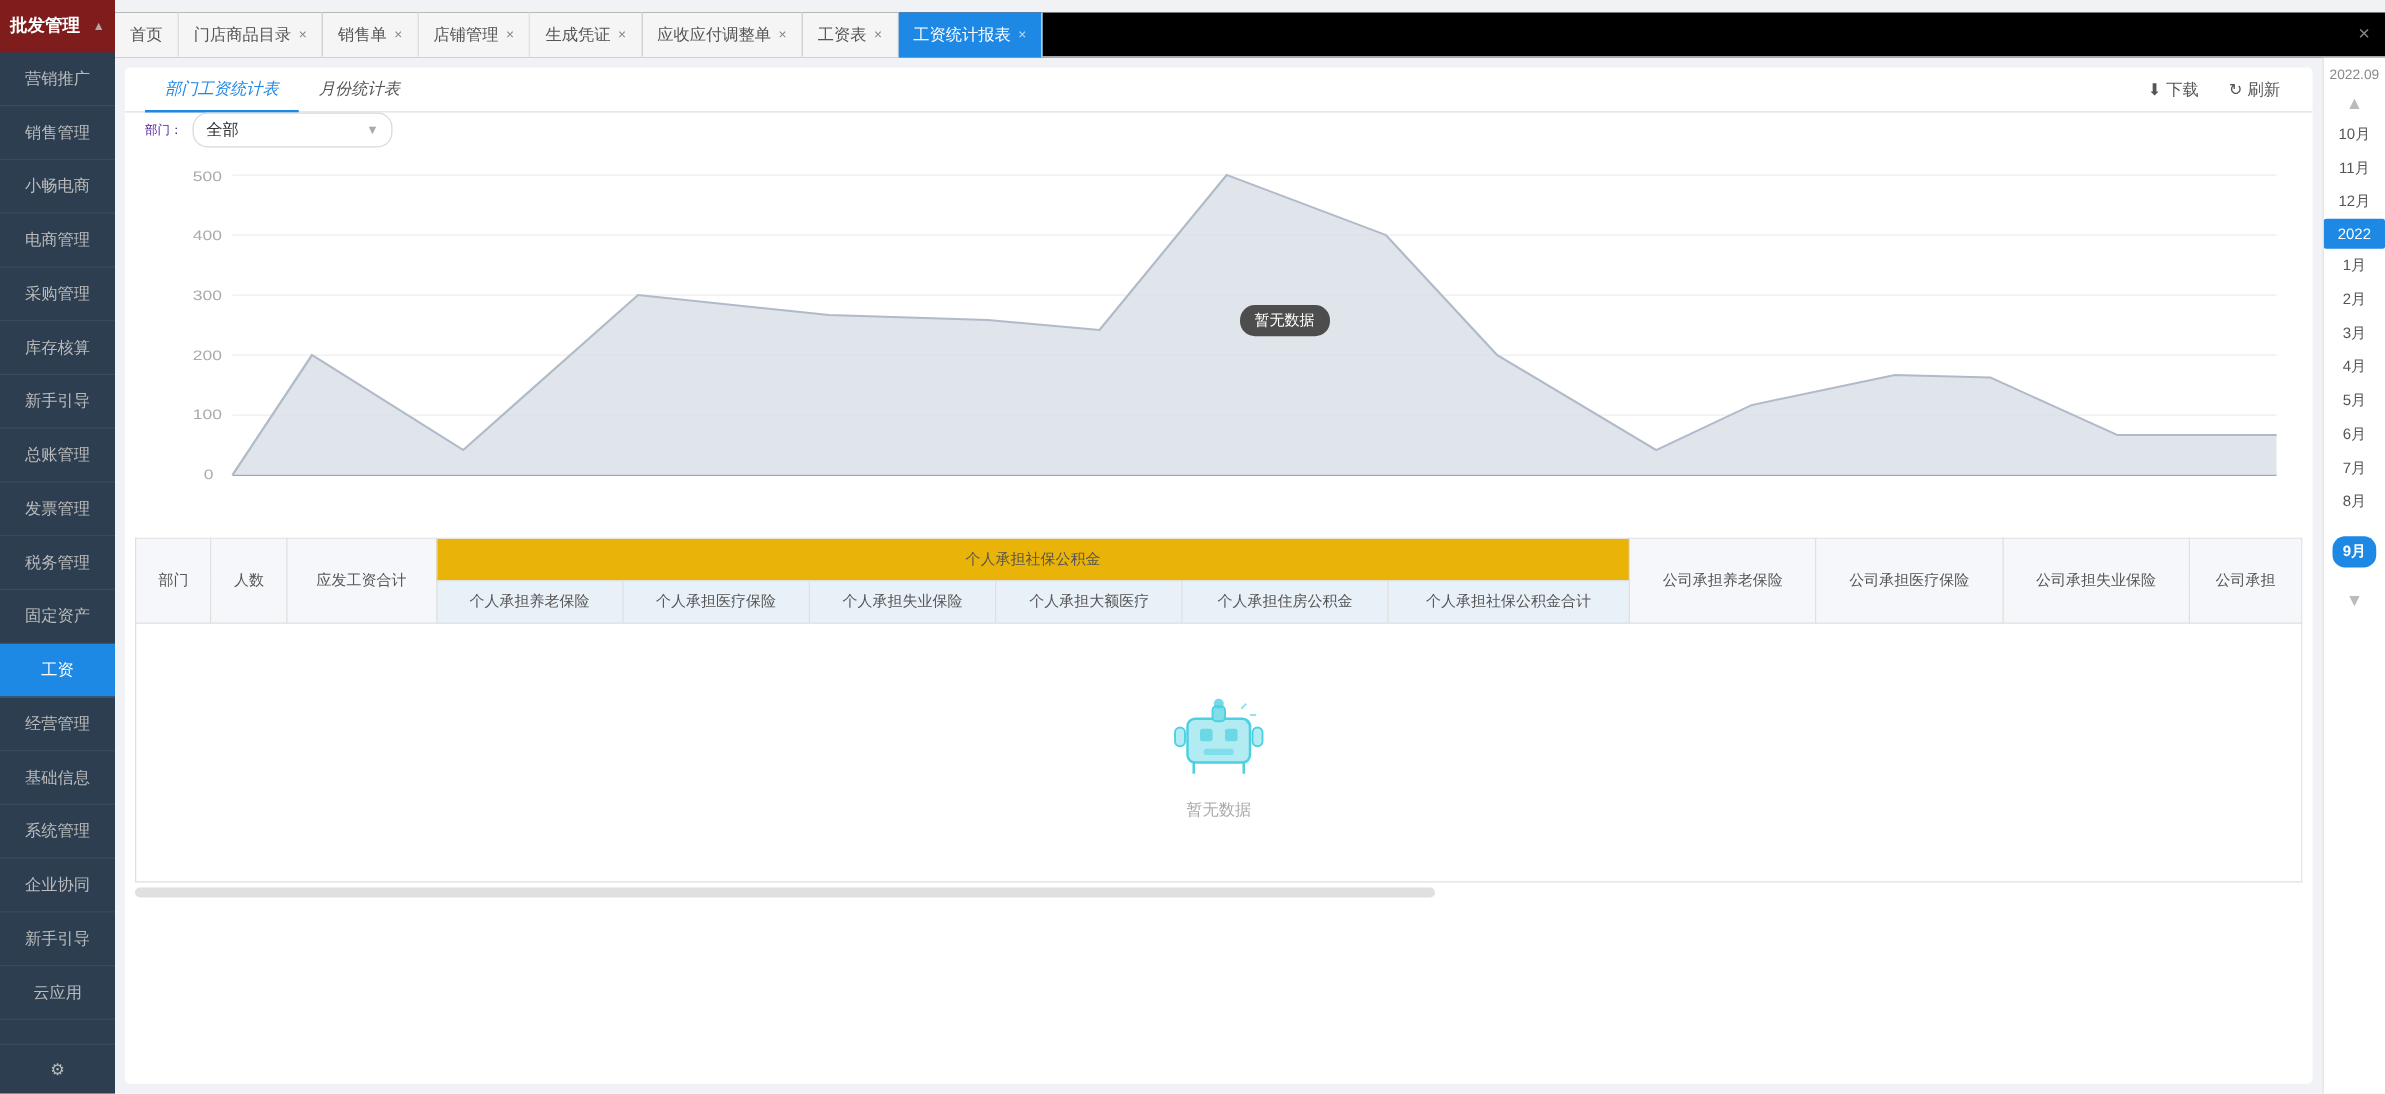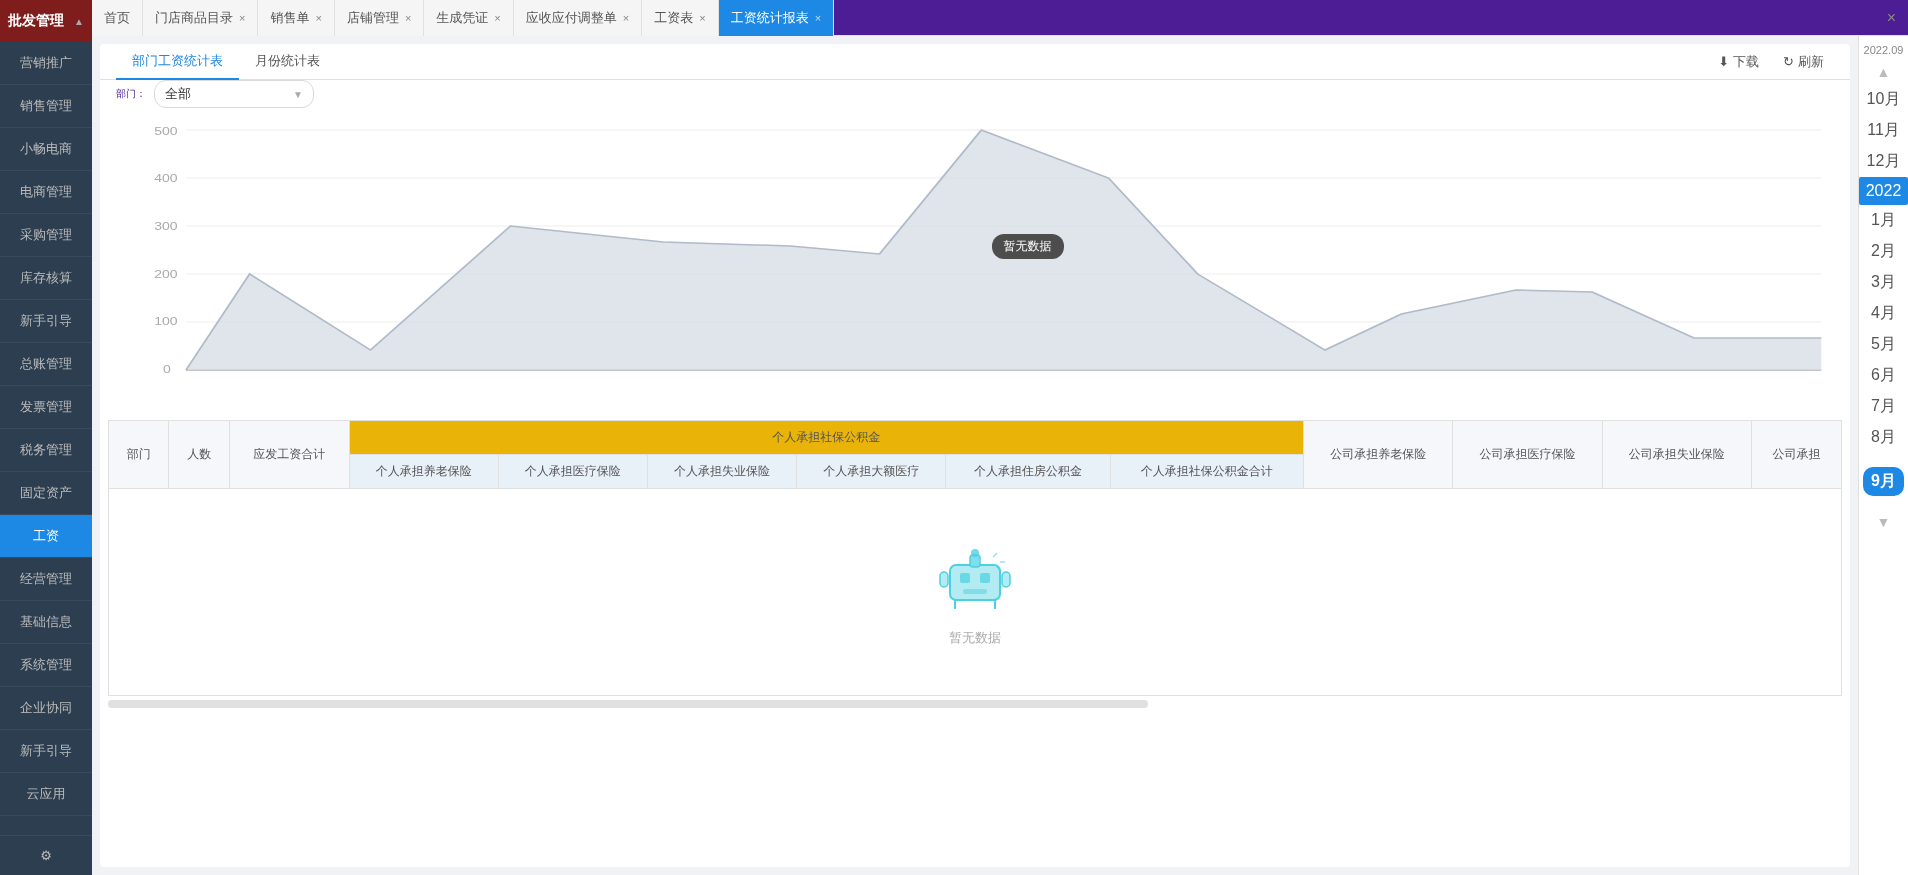--- a/index.html
+++ b/index.html
@@ -52,25 +52,26 @@
       display: flex;
       flex-direction: column;
       height: 100%;
       overflow: hidden;
     }
 
     
     .tab-bar {
       display: flex;
       align-items: center;
-      background: #4c1d95;
+      background: #000000;
       border-bottom: 1px solid #e0e0e0;
       padding: 0;
       height: 36px;
       flex-shrink: 0;
+      margin-top: 10px;
     }
     .tab-item {
       display: flex;
       align-items: center;
       padding: 0 12px;
       height: 36px;
       border-right: 1px solid #e0e0e0;
       cursor: pointer;
       font-size: 13px;
       color: #555;
@@ -110,20 +111,21 @@
       margin: 8px;
       border-radius: 4px;
     }
 
     
     .sub-tabs {
       display: flex;
       padding: 12px 16px 0;
       border-bottom: 1px solid #e0e0e0;
       flex-shrink: 0;
+      font-style: italic;
     }
     .sub-tab {
       padding: 8px 16px;
       cursor: pointer;
       font-size: 13px;
       color: #555;
       border-bottom: 2px solid transparent;
       margin-bottom: -1px;
     }
     .sub-tab.active {
@@ -243,21 +245,21 @@
       cursor: pointer;
       padding: 4px;
       font-size: 14px;
     }
     .date-panel-item {
       padding: 5px 4px;
       cursor: pointer;
       color: #555;
       text-align: center;
       width: 100%;
-      font-size: 16px;
+      font-size: 12px;
     }
     .date-panel-item.active-year {
       background: #1e88e5;
       color: #fff;
       border-radius: 2px;
     }
     .date-panel-item.active-month {
       background: #1e88e5;
       color: #fff;
       border-radius: 10px;

